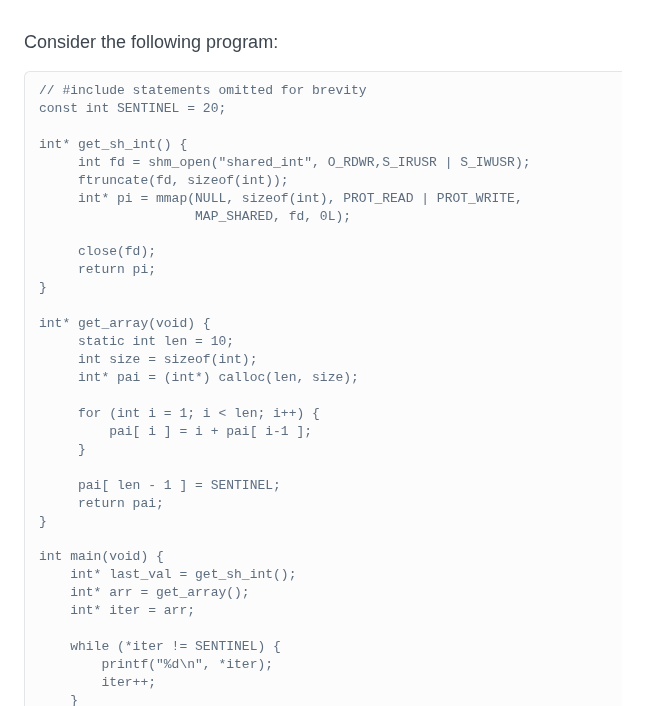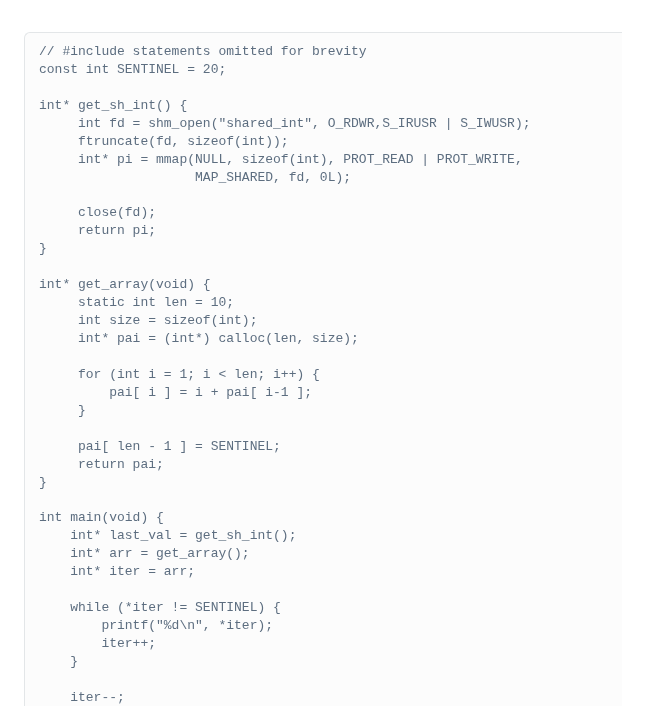--- a/index.html
+++ b/index.html
@@ -35,20 +35,21 @@
     font-size: 13px;
     line-height: 1.38;
     color: #5d6e80;
     white-space: pre;
   }
 </style>
 </head>
 <body>
 
 <div class="page">
+  <p class="prompt-text">Consider the following program:</p>
 
   <div class="code-block">
     <pre>// #include statements omitted for brevity
 const int SENTINEL = 20;
 
 int* get_sh_int() {
      int fd = shm_open("shared_int", O_RDWR,S_IRUSR | S_IWUSR);
      ftruncate(fd, sizeof(int));
      int* pi = mmap(NULL, sizeof(int), PROT_READ | PROT_WRITE,
                     MAP_SHARED, fd, 0L);

